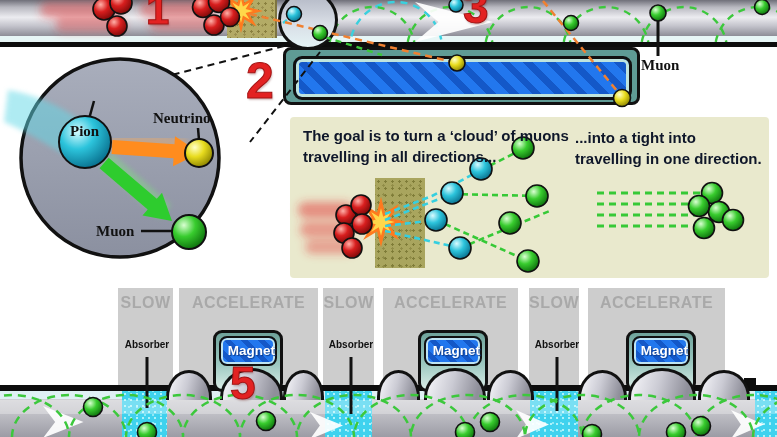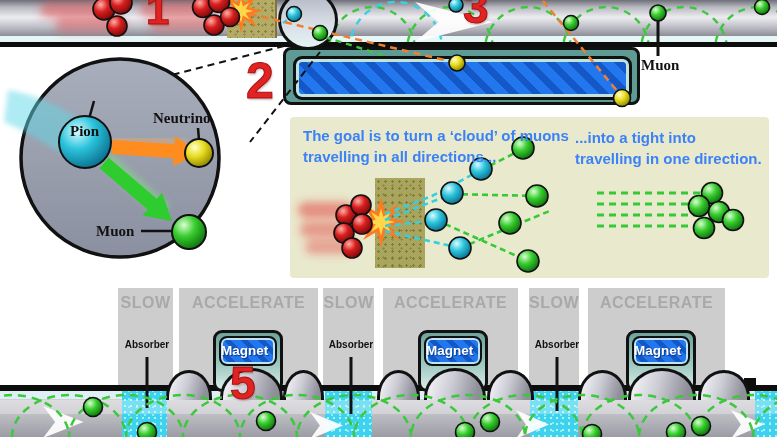--- a/index.html
+++ b/index.html
@@ -21,39 +21,39 @@
   #rfbox{left:293px;top:56px;width:339px;height:44px;z-index:2;border:3px solid #111;border-radius:9px;
     box-sizing:border-box;box-shadow:inset 0 0 0 3px #bfe4de;
     background:repeating-linear-gradient(45deg,var(--magnet-blue) 0 9px,var(--magnet-blue-dark) 9px 16px);}
   
   #goal-panel{left:290px;top:117px;width:479px;height:161px;background:var(--panel-bg);
     border-radius:4px;z-index:1;}
   #target-panel{left:375px;top:178px;width:50px;height:90px;z-index:2;
     background-color:#a9a55e;
     background-image:radial-gradient(#7f7c38 1.2px,transparent 1.4px),radial-gradient(#918d48 1.1px,transparent 1.3px);
     background-size:7px 7px,9px 9px;background-position:0 0,4px 3px;}
-  .panel-text{z-index:6;font-size:15px;line-height:21px;font-weight:600;color:#3b82f6;}
+  .panel-text{z-index:6;font-size:15px;line-height:21px;font-weight:600;color:#0f172a;}
   
   .band{top:288px;height:102px;background:var(--band-gray);z-index:1;}
   .band-label{top:294px;z-index:6;text-align:center;font-weight:bold;font-size:16px;
     letter-spacing:.5px;color:var(--band-text-gray);}
   #channel{left:0;top:391px;width:777px;height:46px;z-index:1;
     background:linear-gradient(#d8d8dc 0%,#c2c2c8 45%,#9c9ca5 100%);}
   #pale-strip{left:0;top:391px;width:777px;height:8px;background:#dff0f4;z-index:2;}
   .absorber-block{top:391px;height:46px;z-index:2;background-color:var(--absorber-cyan);
     background-image:radial-gradient(#aef2fa 1px,transparent 1.2px),radial-gradient(#8fe9f6 1px,transparent 1.2px);
     background-size:6px 6px,8px 8px;background-position:0 0,3px 4px;}
   #beam-line{left:0;top:385px;width:777px;height:6px;background:#0d0d0d;z-index:3;}
   #beam-notch{left:744px;top:378px;width:12px;height:9px;background:#0d0d0d;z-index:3;}
   .magnet{top:330px;width:70px;height:62px;z-index:3;border:3px solid #111;border-radius:9px;
     box-sizing:border-box;background:linear-gradient(#6fa39b 0%,#9cc8c0 55%,#d9ece6 100%);}
   .magnet-inner{top:336px;width:58px;height:30px;z-index:4;border:2.5px solid #111;border-radius:8px;
     box-sizing:border-box;box-shadow:inset 0 0 0 2px #bfe4f2;
     background:repeating-linear-gradient(45deg,var(--magnet-blue) 0 7px,var(--magnet-blue-dark) 7px 12px);
-    color:#fff;font-weight:bold;font-size:13.5px;text-align:left;line-height:25px;
+    color:#fff;font-weight:bold;font-size:13.5px;text-align:right;line-height:25px;
     text-shadow:1px 1px 1px #0a3a8a;}
   .dome{top:370px;height:30px;z-index:4;border:3px solid #111;border-bottom:none;box-sizing:border-box;
     border-radius:55% 55% 0 0 / 100% 100% 0 0;
     background:linear-gradient(105deg,#ececf1 12%,#cbcbd4 45%,#8f8f9a 88%);}
   #channel-veil{left:0;top:400px;width:777px;height:14px;background:rgba(255,255,255,.30);z-index:5;}
   .absorber-label{top:339px;width:80px;z-index:6;text-align:center;font-weight:bold;font-size:10px;color:#111;}
   
   .numeral{z-index:6;font-weight:800;color:var(--numeral-red);
     -webkit-text-stroke:1px #a31414;text-shadow:1px 2px 2px rgba(90,0,0,.25);}
   .callout{z-index:6;font-weight:bold;font-size:15px;color:#111;font-family:Liberation Serif, serif;}

